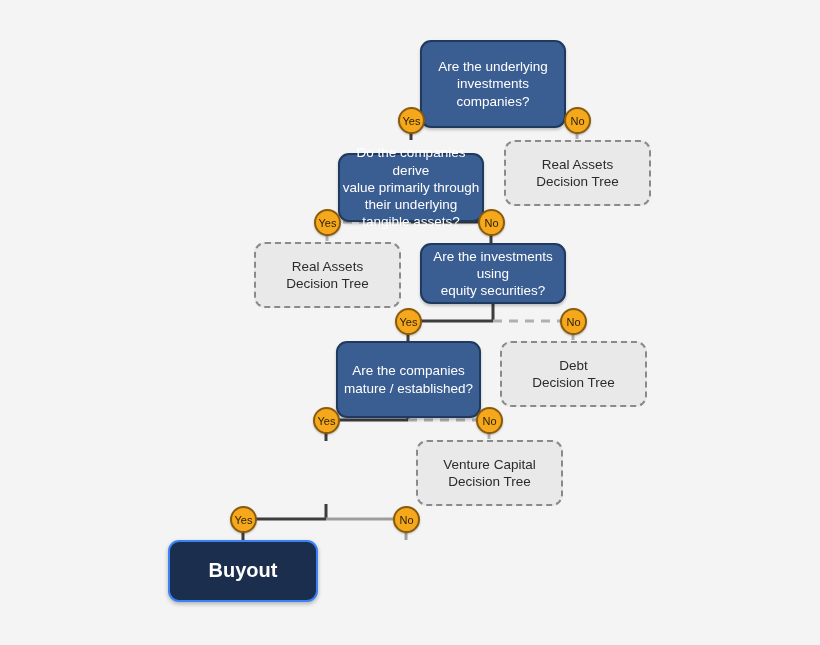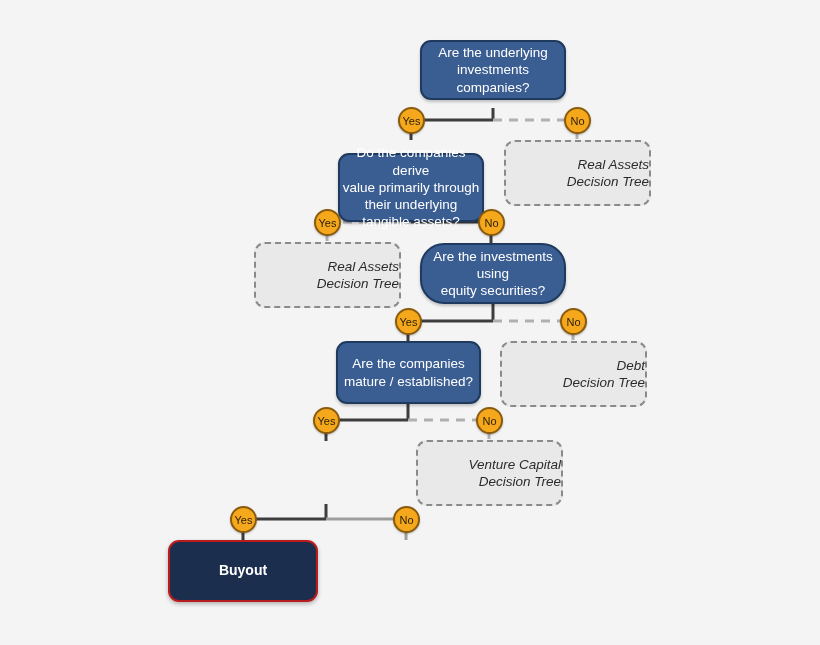--- a/index.html
+++ b/index.html
@@ -50,30 +50,28 @@
     font-size: 13.5px;
     box-shadow: 0 2px 3px rgba(0,0,0,0.22);
   }
 
   
   .node.reference {
     background: #e9e9e9;
     border: 2.5px dashed #8a8a8a;
     color: #2b2b2b;
     font-size: 13.5px;
-    font-style: italic;
-    text-align: right;
   }
 
   
   .node.terminal-primary {
     background: #1b2e4d;
-    border: 2px solid #b91c1c;
+    border: 2px solid #3b82f6;
     color: #ffffff;
-    font-size: 14px;
+    font-size: 20px;
     font-weight: bold;
     box-shadow: 0 2px 4px rgba(0,0,0,0.28);
   }
 
   
   .node.terminal-secondary {
     background: #e6e6e6;
     border: 2px solid #9a9a9a;
     color: #2b2b2b;
     font-size: 13.5px;
@@ -129,21 +127,21 @@
     <path d="M326,433 L326,441" stroke="#3d3d3d" stroke-width="3" fill="none"></path>
     <path d="M489,433 L489,441" stroke="#b0b0b0" stroke-width="3" fill="none" stroke-dasharray="6,5"></path>
 
     <path d="M326,504 L326,519" stroke="#3d3d3d" stroke-width="3" fill="none"></path>
     <path d="M243,519 L326,519" stroke="#3d3d3d" stroke-width="3" fill="none"></path>
     <path d="M326,519 L406,519" stroke="#9d9d9d" stroke-width="3" fill="none"></path>
     <path d="M243,532 L243,540" stroke="#3d3d3d" stroke-width="3" fill="none"></path>
     <path d="M406,532 L406,540" stroke="#9d9d9d" stroke-width="3" fill="none"></path>
   </svg>
 
-  <div class="node question" style="left:420px; top:40px; width:146px; height:60px;">
+  <div class="node question" style="left:420px; top:40px; width:146px; height:88px;">
     <span class="txt">Are the underlying
 investments companies?</span>
   </div>
 
   <div class="node question" style="left:338px; top:140px; width:146px; height:69px;margin-top:13px;">
     <span class="txt">Do the companies derive
 value primarily through
 their  underlying
 tangible assets?</span>
   </div>
@@ -151,26 +149,26 @@
   <div class="node reference" style="left:504px; top:140px; width:147px; height:66px;">
     <span class="txt">Real Assets
 Decision Tree</span>
   </div>
 
   <div class="node reference" style="left:254px; top:242px; width:147px; height:66px;">
     <span class="txt">Real Assets
 Decision Tree</span>
   </div>
 
-  <div class="node question" style="left:420px; top:243px; width:146px; height:61px;border-radius:24px;">
+  <div class="node question" style="left:420px; top:243px; width:146px; height:61px;">
     <span class="txt">Are the investments using
 equity securities?</span>
   </div>
 
-  <div class="node question" style="left:336px; top:341px; width:145px; height:63px;">
+  <div class="node question" style="left:336px; top:341px; width:145px; height:77px;">
     <span class="txt">Are the companies
 mature / established?</span>
   </div>
 
   <div class="node reference" style="left:500px; top:341px; width:147px; height:66px;">
     <span class="txt">Debt
 Decision Tree</span>
   </div>
 
 

